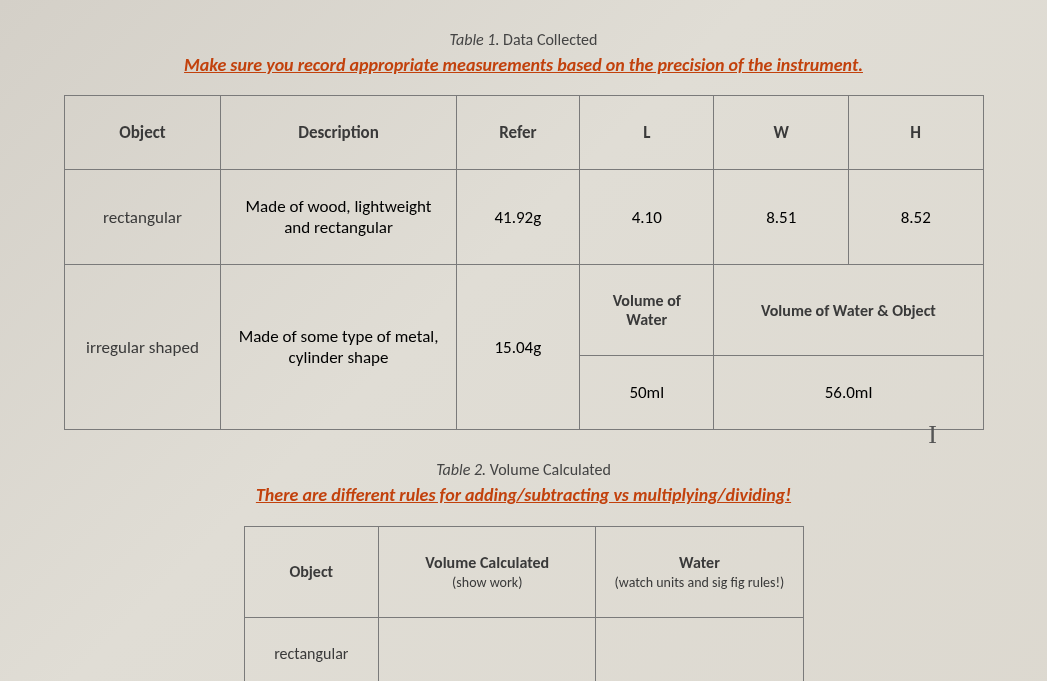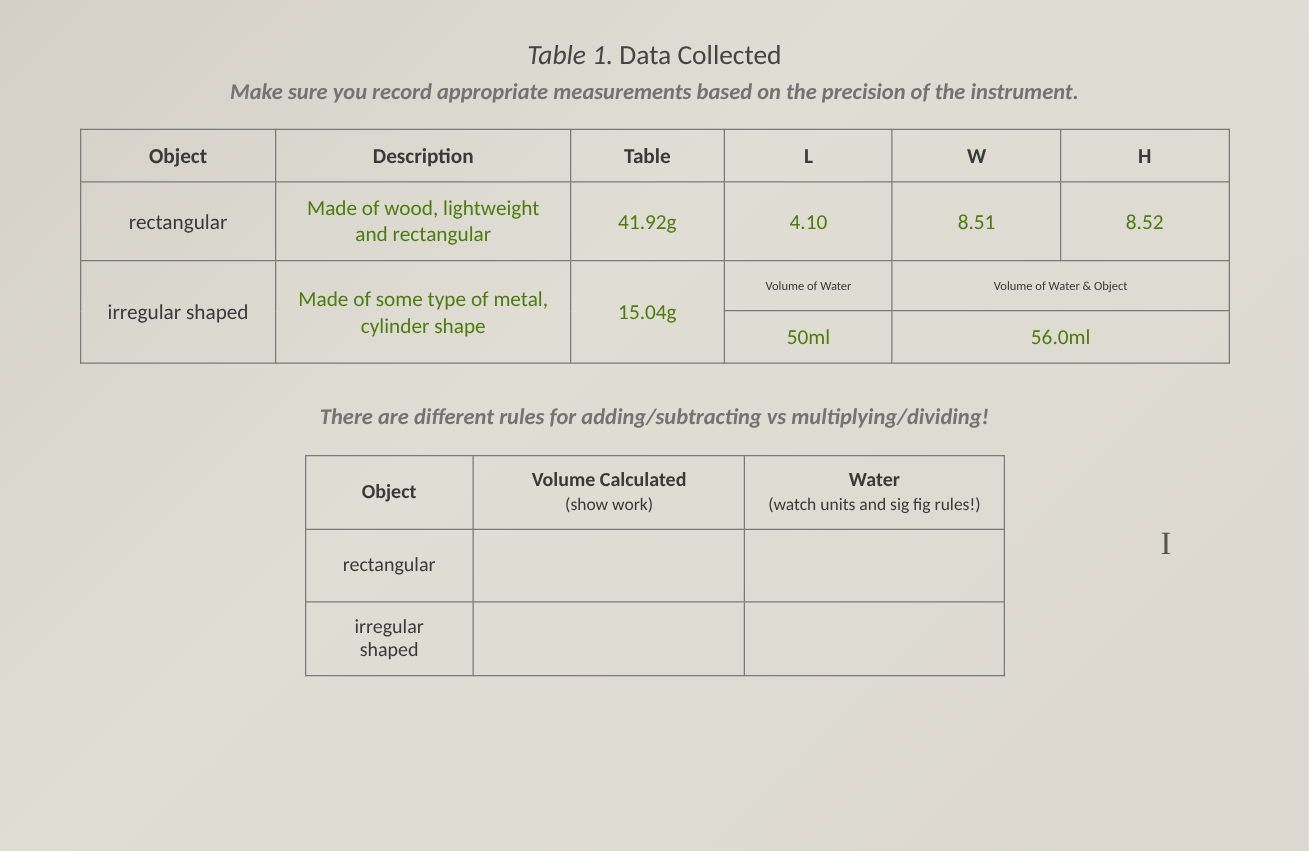--- a/index.html
+++ b/index.html
@@ -11,50 +11,51 @@
       color: #3a3a3a;
       min-height: 681px;
       position: relative;
     }
     .page {
       max-width: 920px;
       margin: 0 auto;
     }
     .caption {
       text-align: center;
-      font-size: 22px;
+      font-size: 16px;
       color: #444;
       margin: 0 0 4px 0;
     }
     .instruction {
       text-align: center;
       font-style: italic;
       font-weight: bold;
       font-size: 18px;
-      color: #737373;
+      color: #c2410c;
       margin: 0 0 2px 0;
       line-height: 1.35;
+      text-decoration: underline;
     }
     table {
       border-collapse: collapse;
       margin: 18px auto 30px auto;
       background: transparent;
     }
     th, td {
       border: 1px solid #7a7a7a;
-      padding: 10px 14px;
+      padding: 26px 14px;
       text-align: center;
       font-size: 17px;
       color: #3a3a3a;
     }
     th {
       font-weight: bold;
       background: transparent;
     }
-    .blue-text { color: #4d7c0f; }
+    .blue-text { color: #000000; }
     .table1 { width: 100%; }
     .table1 td, .table1 th { height: 40px; }
     .desc-cell { width: 210px; }
     .obj-cell { width: 140px; }
     .mass-cell { width: 110px; }
     .dim-cell { width: 120px; }
 
     .table2 { width: 560px; }
     .table2 th, .table2 td { font-size: 16px; }
     .table2 .header-sub { font-weight: normal; font-size: 14px; }
@@ -62,39 +63,39 @@
 
     .cursor-i {
       position: absolute;
       right: 110px;
       top: 420px;
       font-family: Georgia, serif;
       font-size: 26px;
       color: #555;
     }
     .row-tall td { height: 58px; }
-    .sub-head { font-weight: normal; font-size: 10px; }
+    .sub-head { font-weight: bold; font-size: 16px; }
     .t1-r2-obj { padding: 20px 10px; }
   </style>
 </head>
 <body>
 
 <div class="page">
 
   <p class="caption">
     <span class="italic" style="font-style:italic">Table 1.</span><span> Data Collected</span>
   </p>
   <p class="instruction">Make sure you record appropriate measurements based on the precision of the instrument.</p>
 
   <table class="table1">
     <tbody>
         <tr>
       <th class="obj-cell">Object</th>
       <th class="desc-cell">Description</th>
-      <th class="mass-cell">Table</th>
+      <th class="mass-cell">Refer</th>
       <th class="dim-cell">L</th>
       <th class="dim-cell">W</th>
       <th class="dim-cell">H</th>
     </tr>
     <tr class="row-tall">
       <td>rectangular</td>
       <td class="blue-text">Made of wood, lightweight and rectangular</td>
       <td class="blue-text">41.92g</td>
       <td class="blue-text">4.10</td>
       <td class="blue-text">8.51</td>
@@ -107,20 +108,23 @@
       <td class="sub-head">Volume of Water</td>
       <td colspan="2" class="sub-head">Volume of Water &amp; Object</td>
     </tr>
     <tr>
       <td class="blue-text">50ml</td>
       <td colspan="2" class="blue-text">56.0ml</td>
     </tr>
   </tbody>
     </table>
 
+  <p class="caption">
+    <span style="font-style:italic">Table 2.</span><span> Volume Calculated</span>
+  </p>
   <p class="instruction">There are different rules for adding/subtracting vs multiplying/dividing!</p>
 
   <span class="cursor-i">I</span>
 
   <table class="table2">
     <tbody>
         <tr>
       <th style="width:130px">
         <span class="header-main">Object</span>
       </th>

